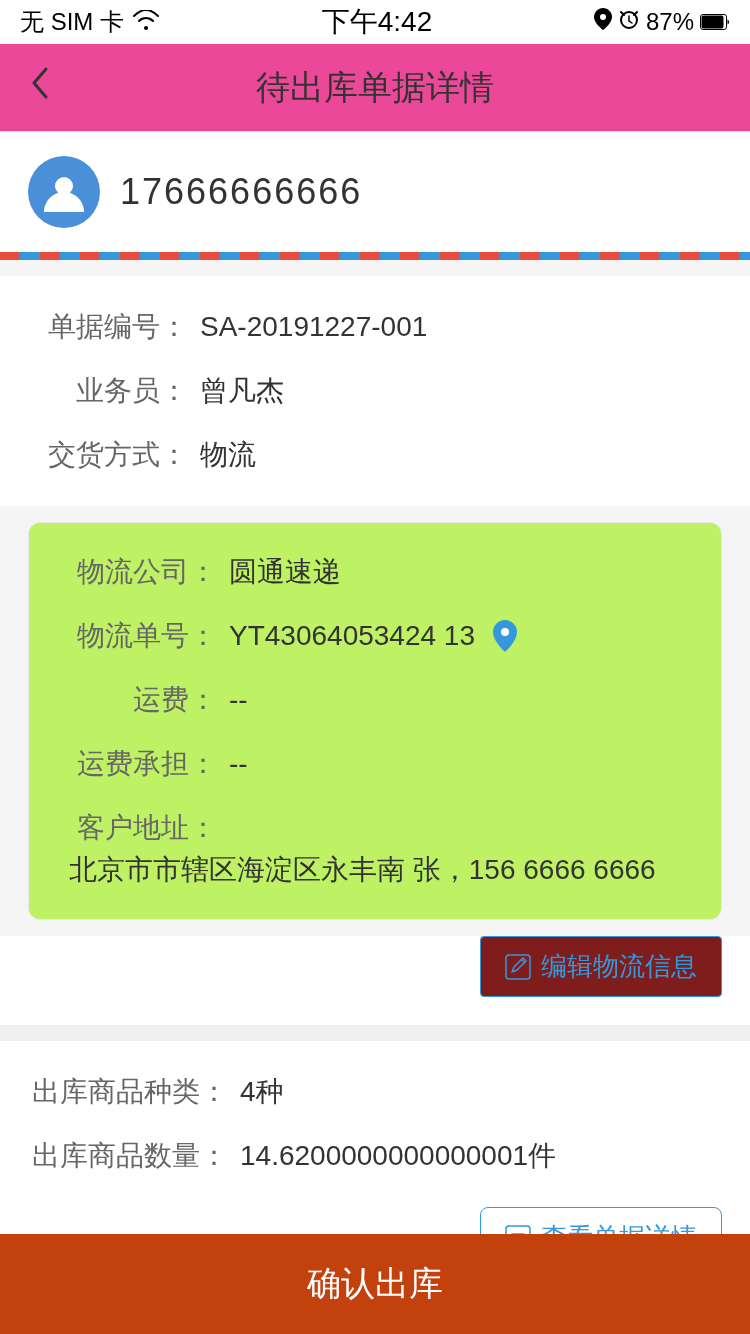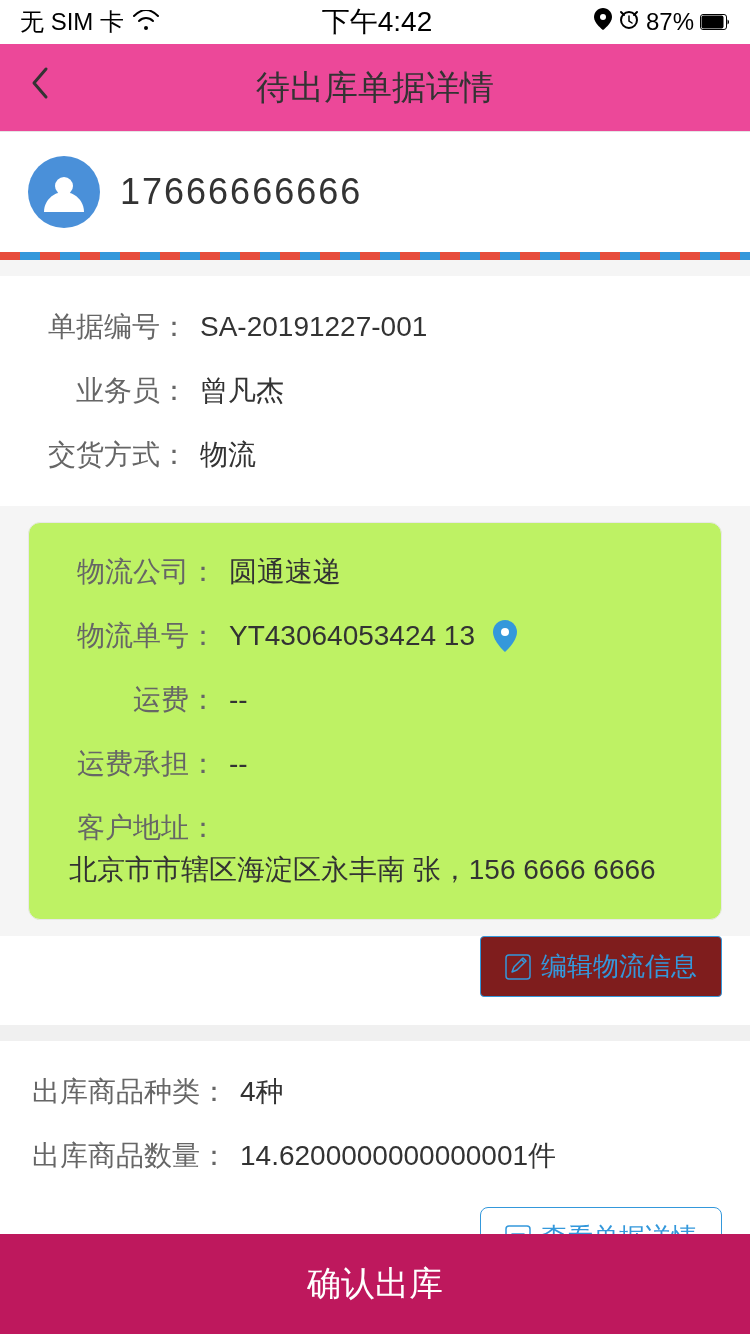--- a/index.html
+++ b/index.html
@@ -220,21 +220,21 @@
       min-height: 200px;
     }
 
     
     .bottom-bar {
       position: fixed;
       bottom: 0;
       left: 0;
       width: 750px;
       height: 100px;
-      background: #be185d;
+      background: #c2410c;
       display: flex;
       align-items: center;
       justify-content: center;
       cursor: pointer;
     }
     .confirm-btn-text {
       color: #fff;
       font-size: 34px;
       font-weight: 500;
     }

